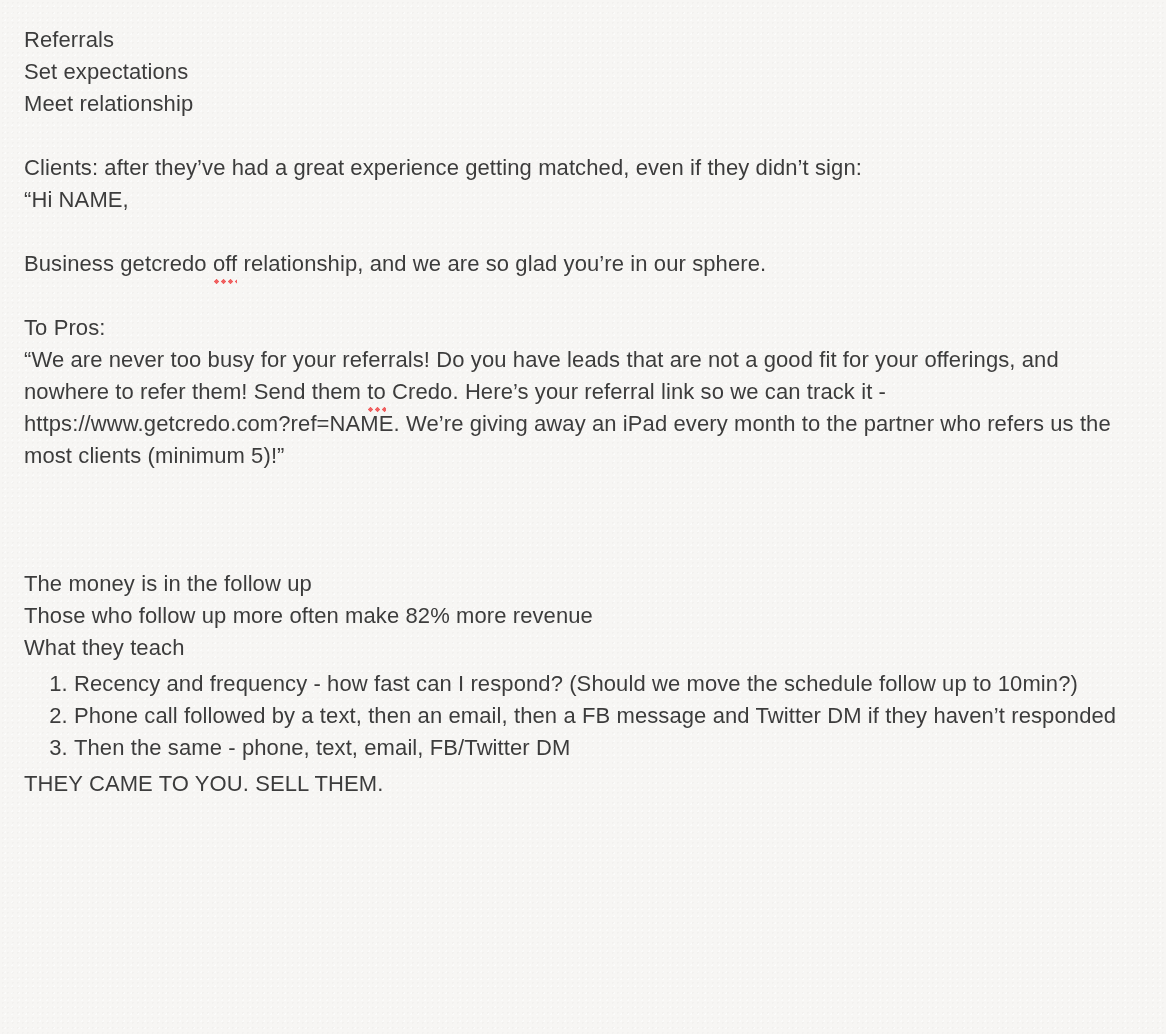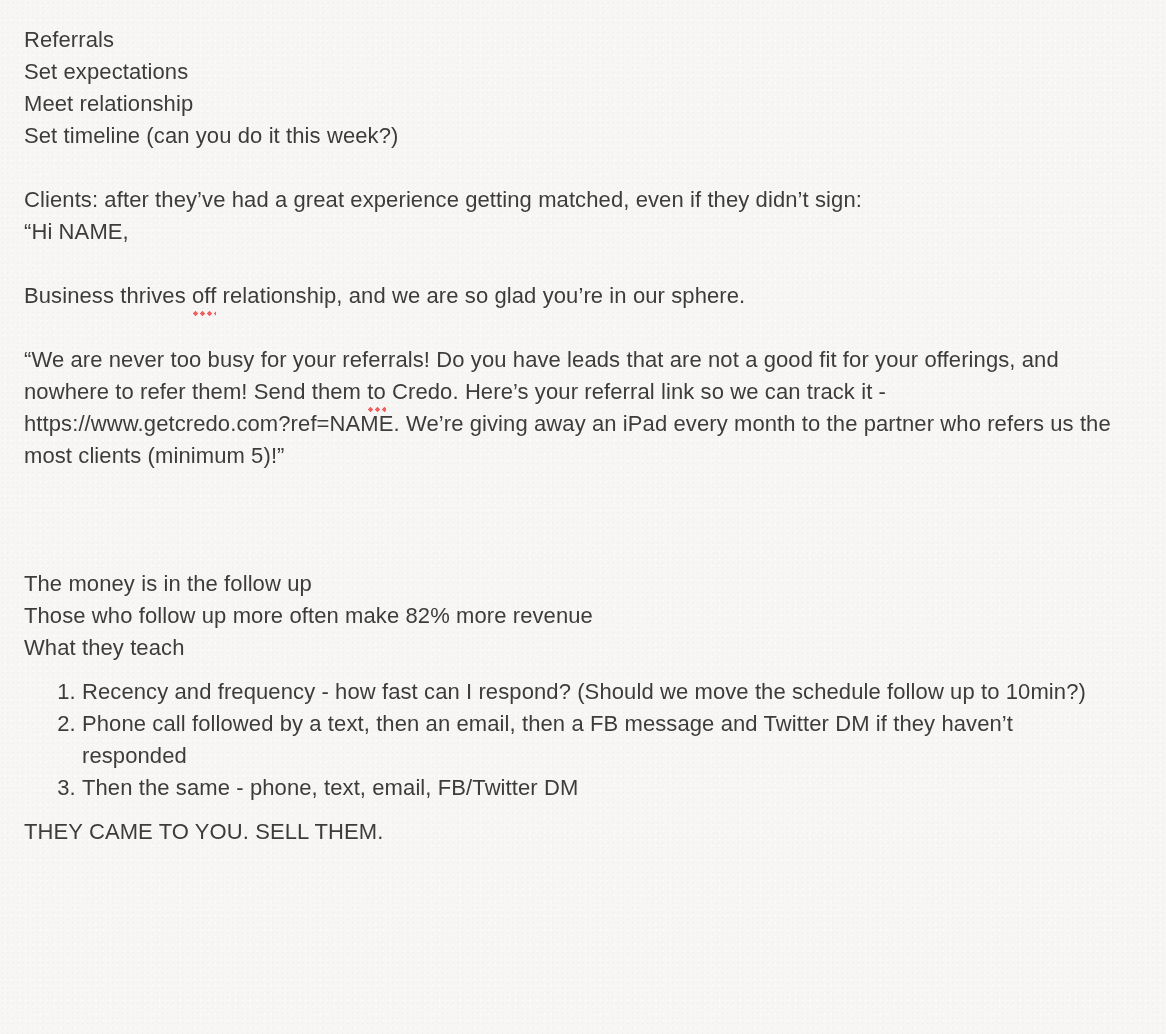--- a/index.html
+++ b/index.html
@@ -30,21 +30,21 @@
       letter-spacing: 0.1px;
     }
     .line {
       min-height: 32px;
       white-space: pre-wrap;
     }
     .blank {
       height: 32px;
     }
     ol.steps {
-      margin: 12px;
+      margin: 4px;
       padding-left: 46px;
       list-style: decimal;
     }
     ol.steps li {
       padding-left: 0;
     }
     .spell {
       position: relative;
       display: inline-block;
     }
@@ -62,35 +62,35 @@
   </style>
 </head>
 <body>
 
 <div class="note">
 
   <div>
     <div class="line">Referrals</div>
     <div class="line">Set expectations</div>
     <div class="line">Meet relationship</div>
-    <div class="line">Set timeline (can you do it this week?)</div>
   </div>
 
   <div class="blank"></div>
 
   <div>
     <div class="line">Clients: after they’ve had a great experience getting matched, even if they didn’t sign:</div>
     <div class="line">“Hi NAME,</div>
     <div class="blank"></div>
-    <div class="line"><span>Business thrives </span><span class="spell">off</span><span> relationship, and we are so glad you’re in our sphere.</span></div>
+    <div class="line"><span>Business getcredo </span><span class="spell">off</span><span> relationship, and we are so glad you’re in our sphere.</span></div>
   </div>
 
   <div class="blank"></div>
 
   <div>
+    <div class="line">To Pros:</div>
     <div class="line"><span>“We are never too busy for your referrals! Do you have leads that are not a good fit for your offerings, and nowhere to refer them! Send them </span><span class="spell">to</span><span> Credo. Here’s your referral link so we can track it - https://www.getcredo.com?ref=NAME. We’re giving away an iPad every month to the partner who refers us the most clients (minimum 5)!”</span></div>
   </div>
 
   <div class="blank"></div>
 
 
   <div class="blank"></div>
 
 
   <div class="blank"></div>

